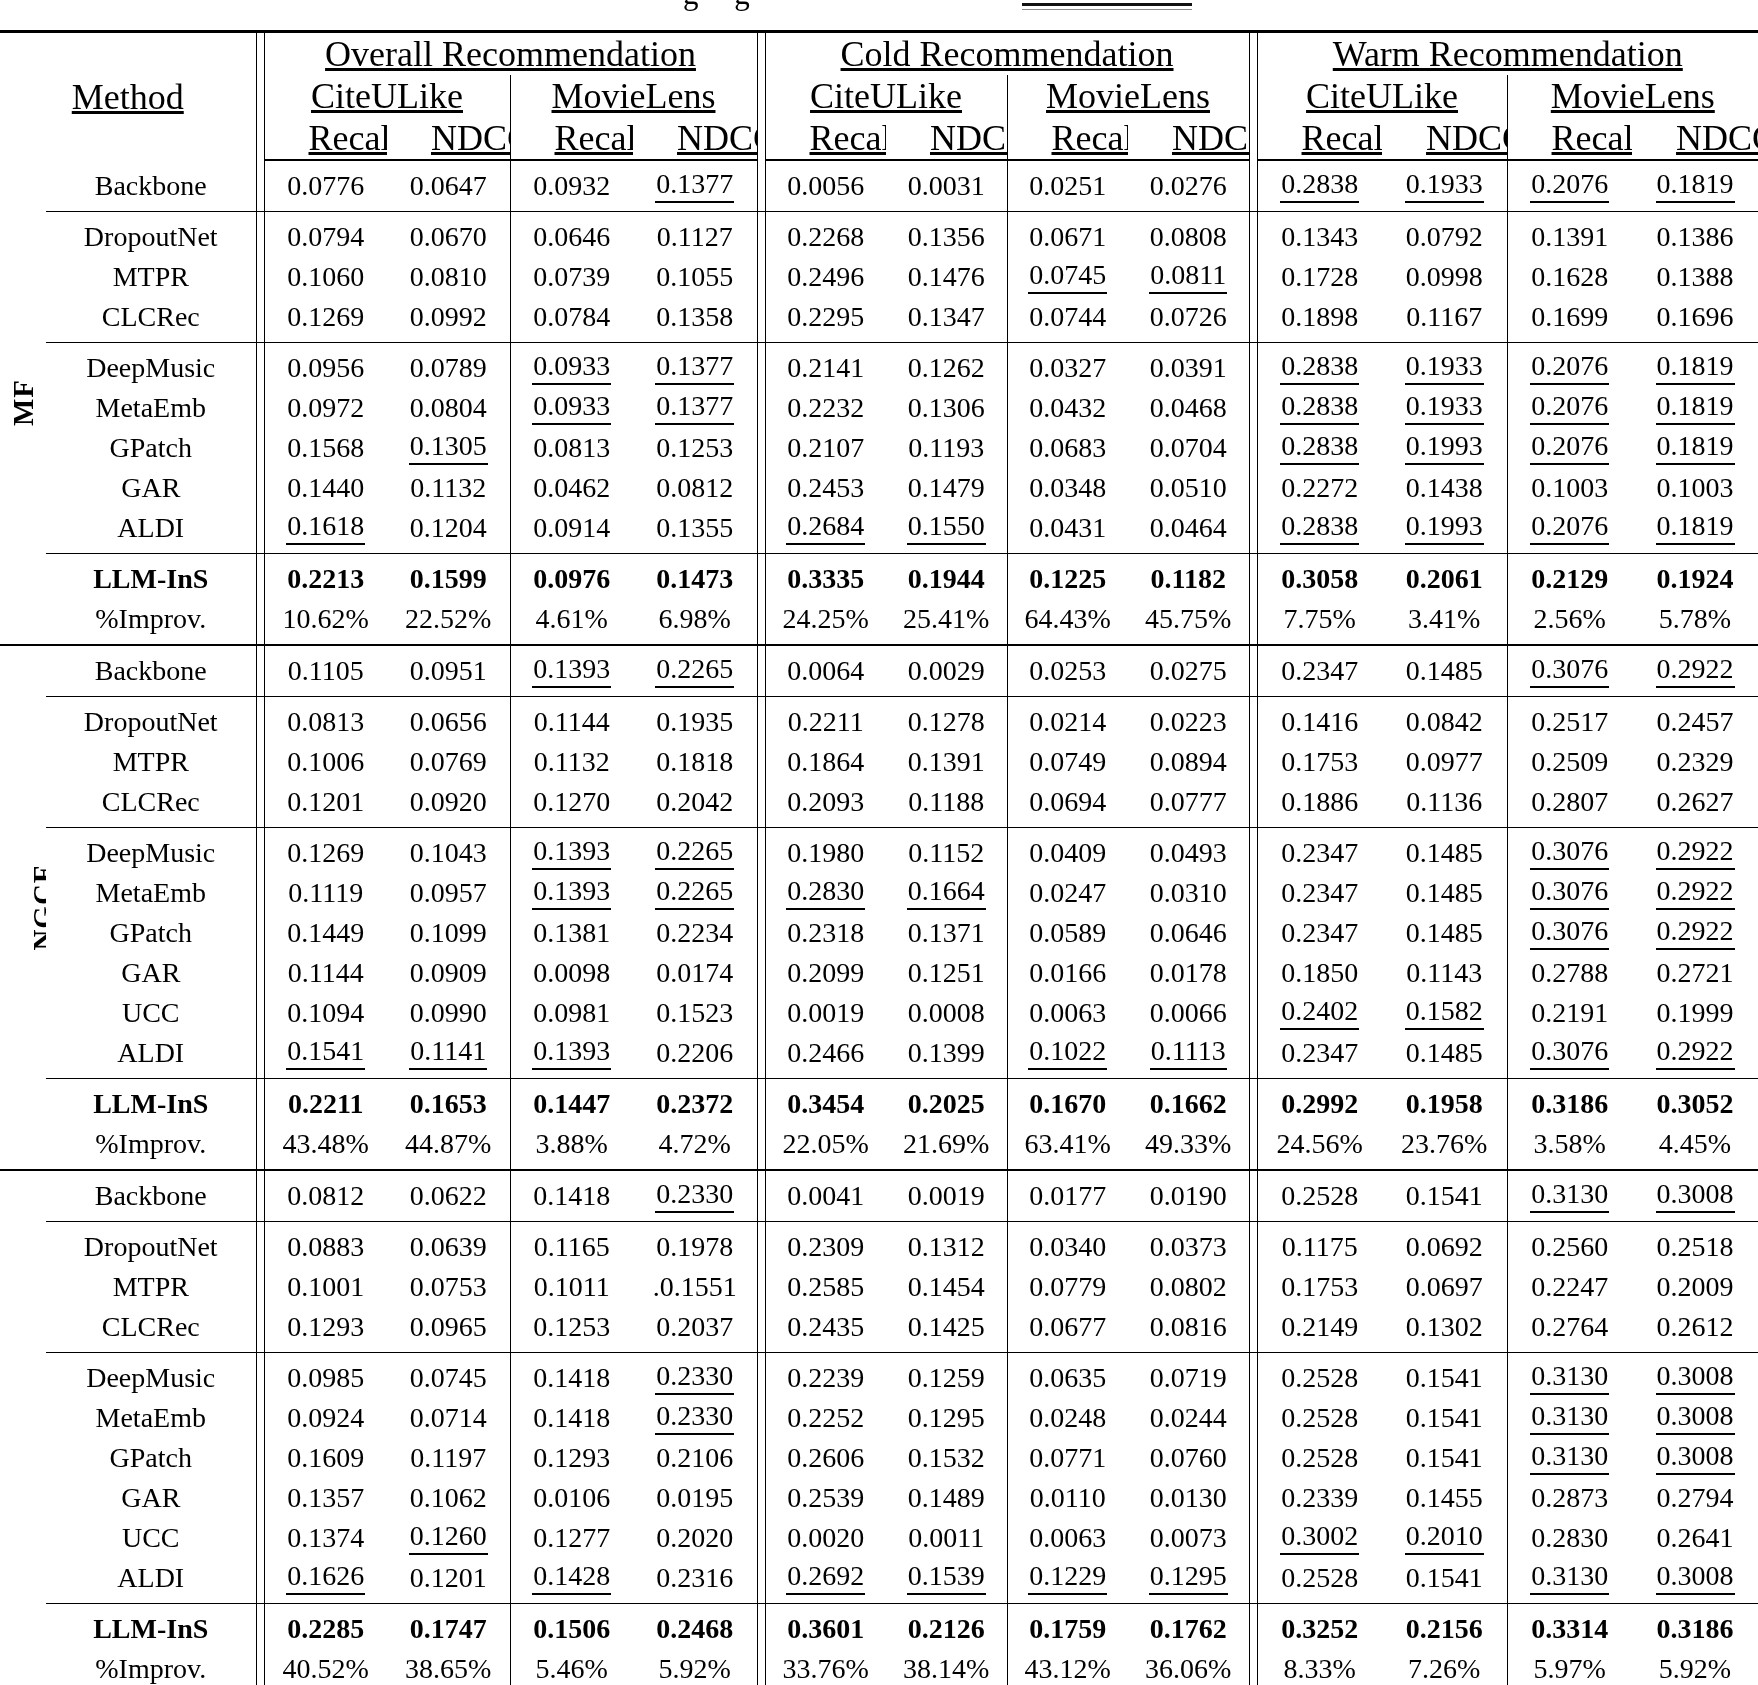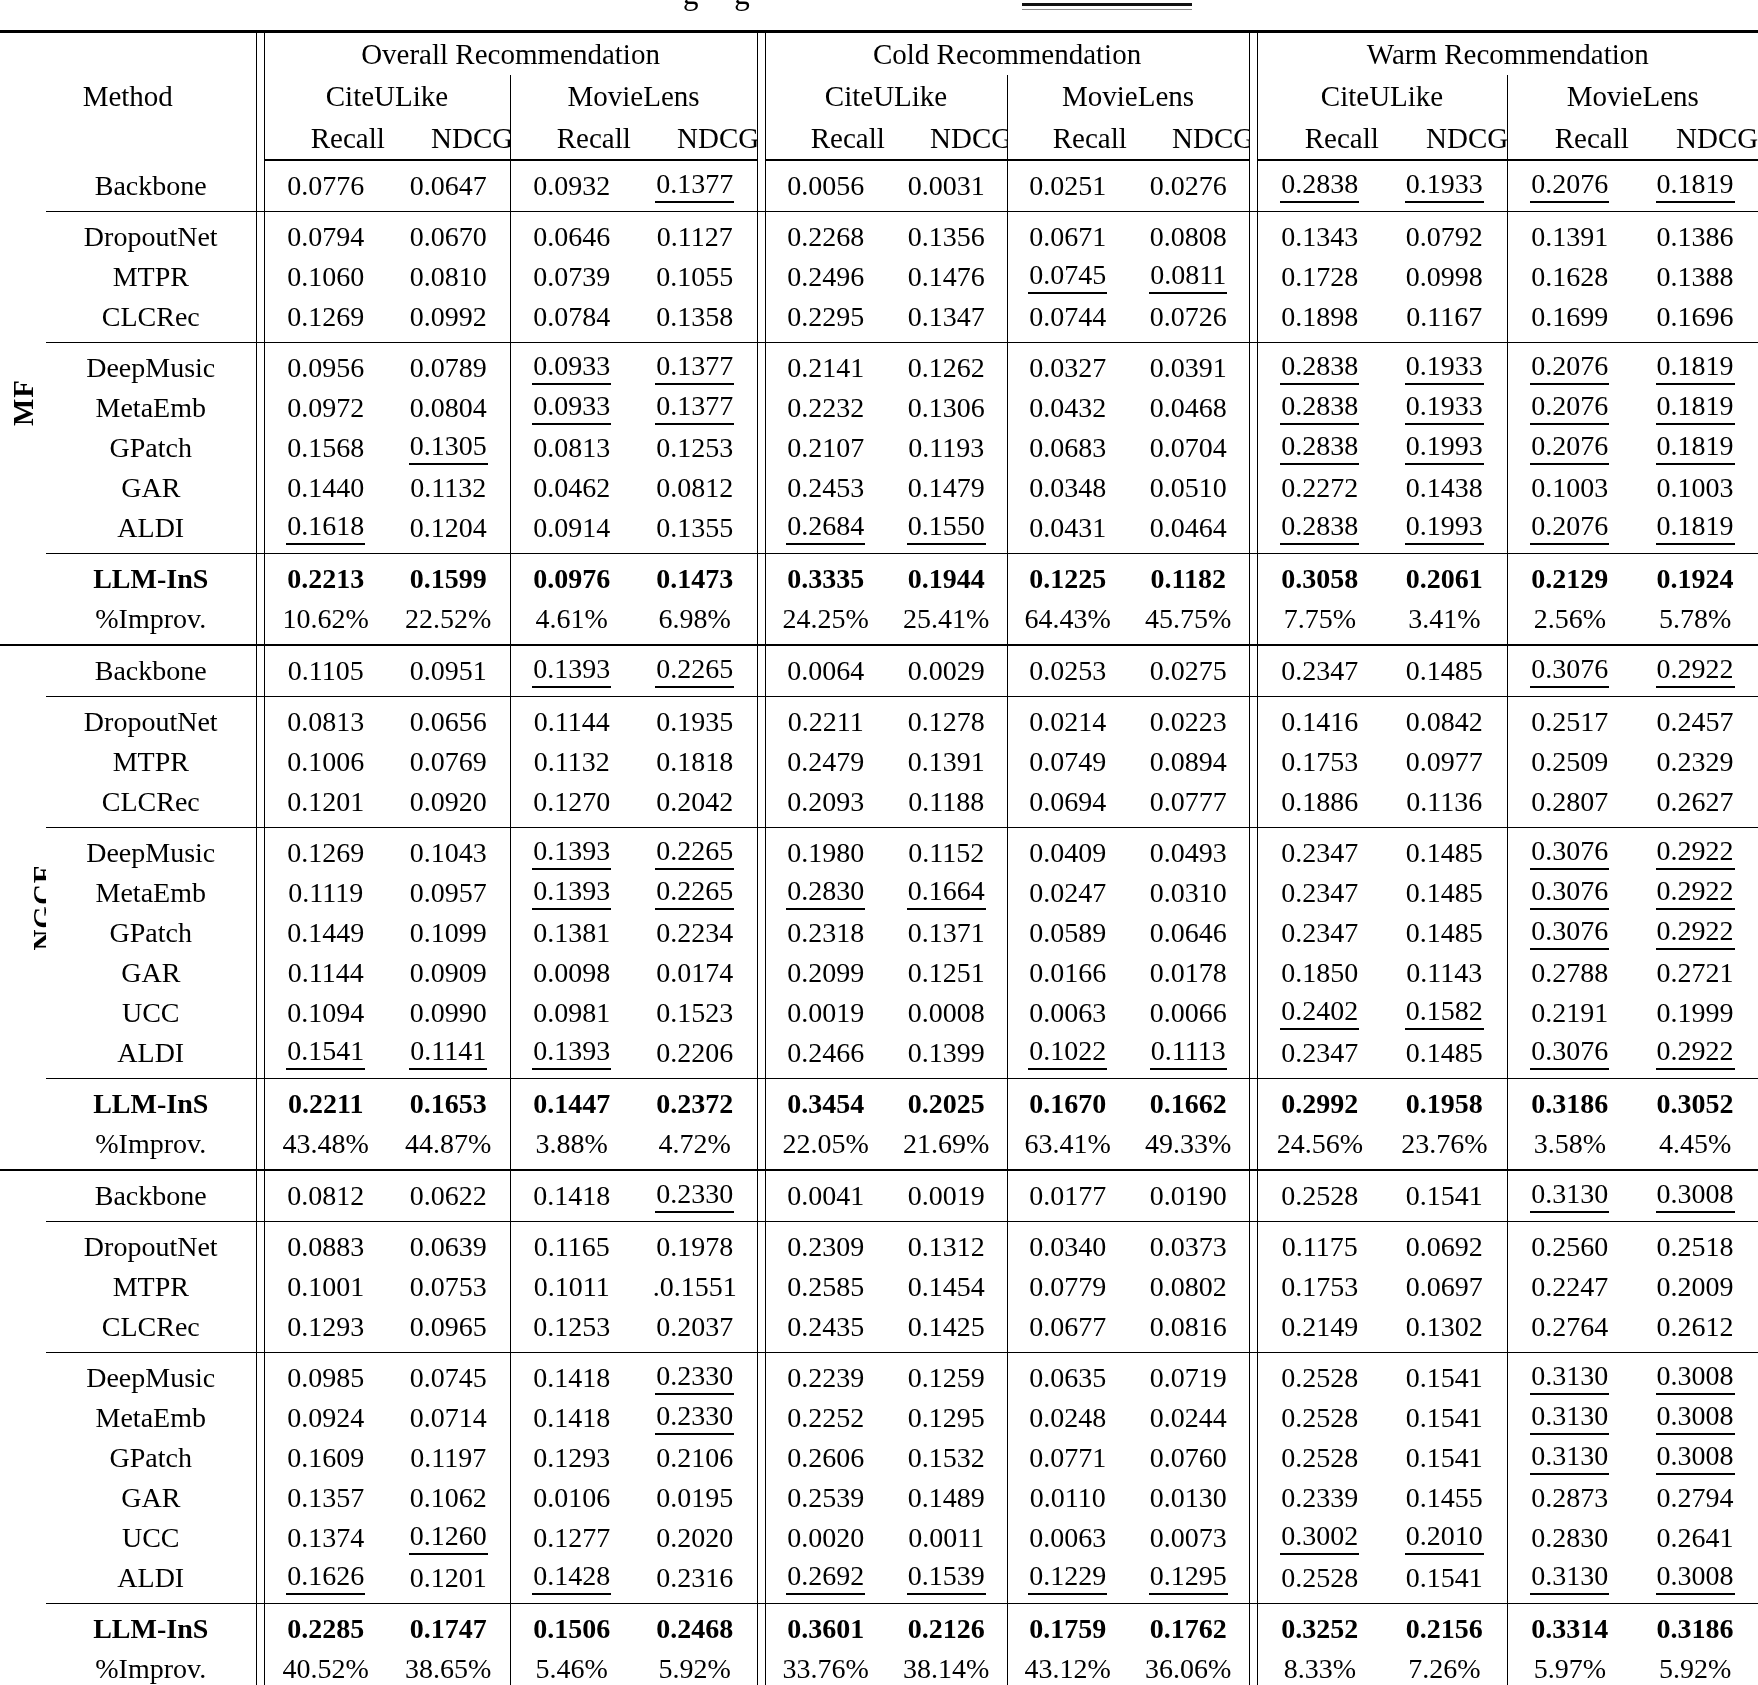--- a/index.html
+++ b/index.html
@@ -11,21 +11,21 @@
   .caption-frag-text{position:absolute;left:683px;top:-24px;font-size:31px;letter-spacing:14px;
                      font-family:"Liberation Serif",serif;}
   .caption-frag-line{position:absolute;left:1022px;top:3px;width:170px;height:3px;background:#111;}
   .caption-frag-line2{position:absolute;left:1022px;top:9px;width:170px;height:1px;background:#8a8a8a;}
 
   table.results{border-collapse:collapse;table-layout:fixed;width:1758px;
                 border-top:3px solid #000;border-bottom:3px solid #000;}
   th,td{padding:0;margin:0;text-align:center;vertical-align:middle;font-weight:normal;
         overflow:hidden;white-space:nowrap;}
 
-  thead th{font-size:29px;height:42px;line-height:1;}
+  thead th{font-size:36px;height:42px;line-height:1;text-decoration:underline;}
   thead tr.h3 th{border-bottom:2px solid #000;padding-left:44px;}
   thead th.dblh{border-left:1.5px solid #000;border-right:1.5px solid #000;}
 
   tbody td{font-size:28px;height:40px;line-height:1;}
   td.dbl{border-left:1.5px solid #000;border-right:1.5px solid #000;}
   .lsep{border-left:1.5px solid #000;}
 
   tr.group-start td{border-top:2px solid #000;}
   tr.block-start td{border-top:1.5px solid #000;}
   tr.pt td{padding-top:5px;}
@@ -339,21 +339,21 @@
           <td>0.2457</td>
         </tr>
         <tr>
           <td class="method">MTPR</td>
           <td class="dbl"></td>
           <td>0.1006</td>
           <td>0.0769</td>
           <td class="lsep">0.1132</td>
           <td>0.1818</td>
           <td class="dbl"></td>
-          <td>0.2479</td>
+          <td>0.1864</td>
           <td>0.1391</td>
           <td class="lsep">0.0749</td>
           <td>0.0894</td>
           <td class="dbl"></td>
           <td>0.1753</td>
           <td>0.0977</td>
           <td class="lsep">0.2509</td>
           <td>0.2329</td>
         </tr>
         <tr class="pb">

